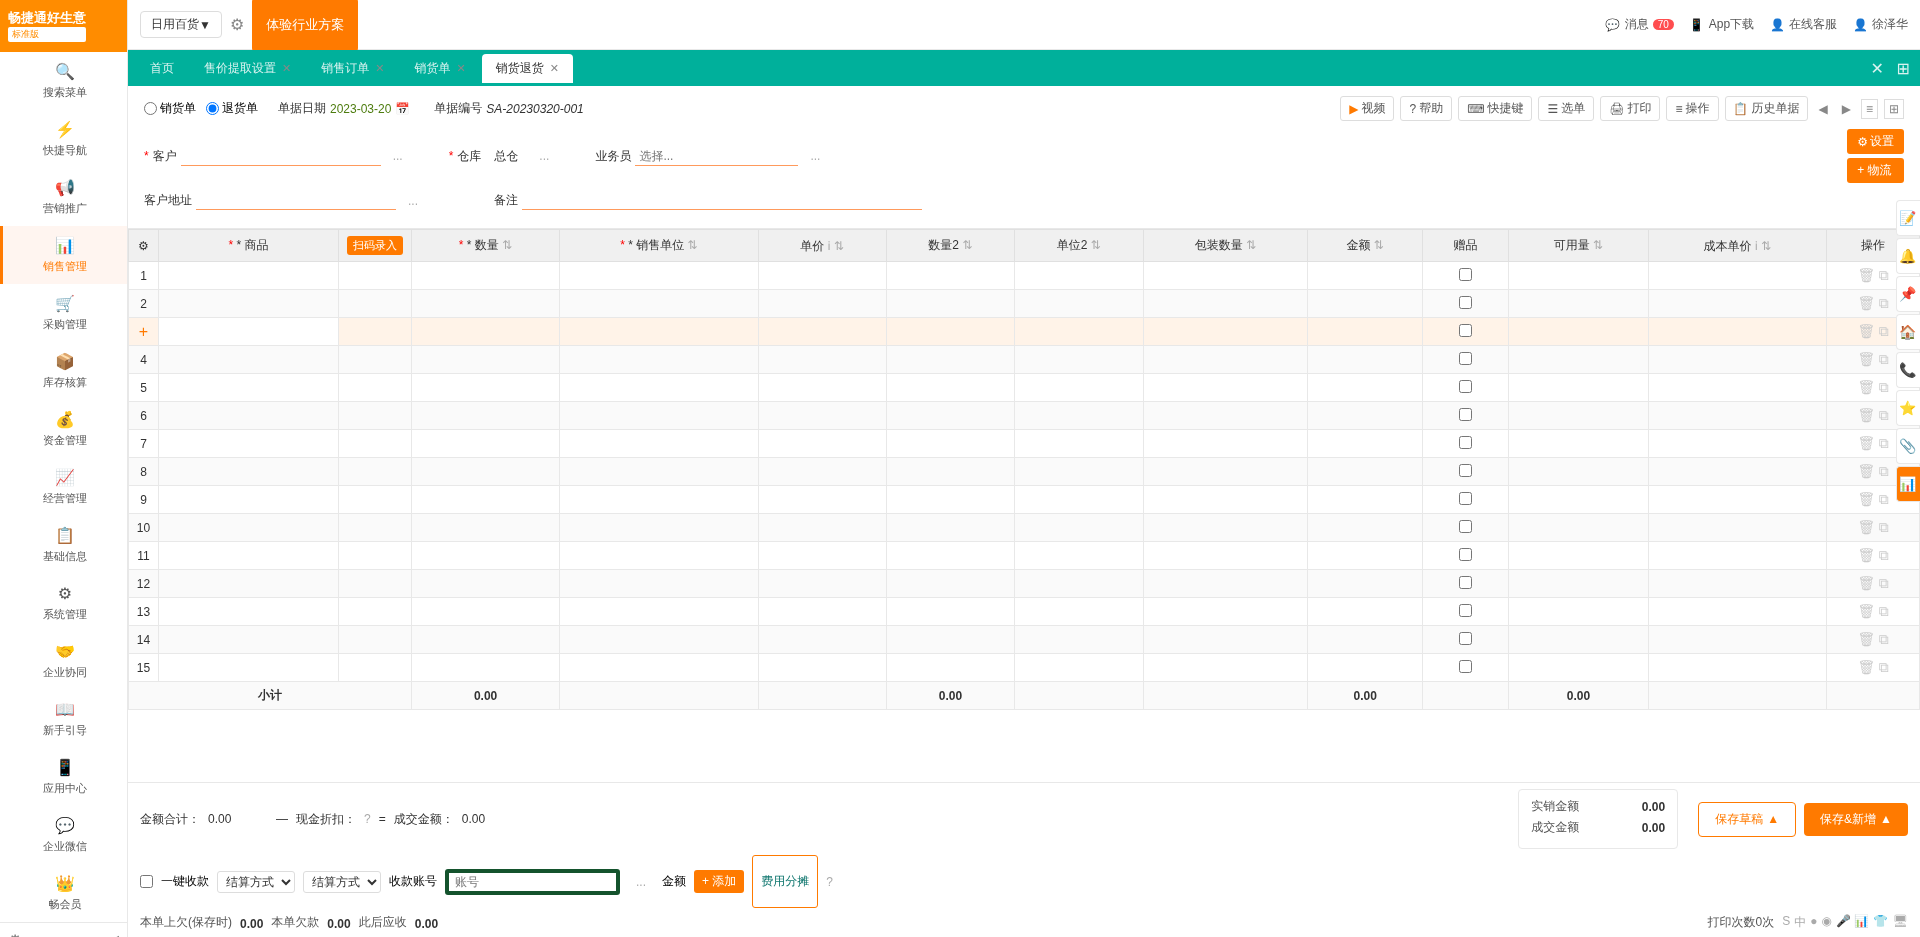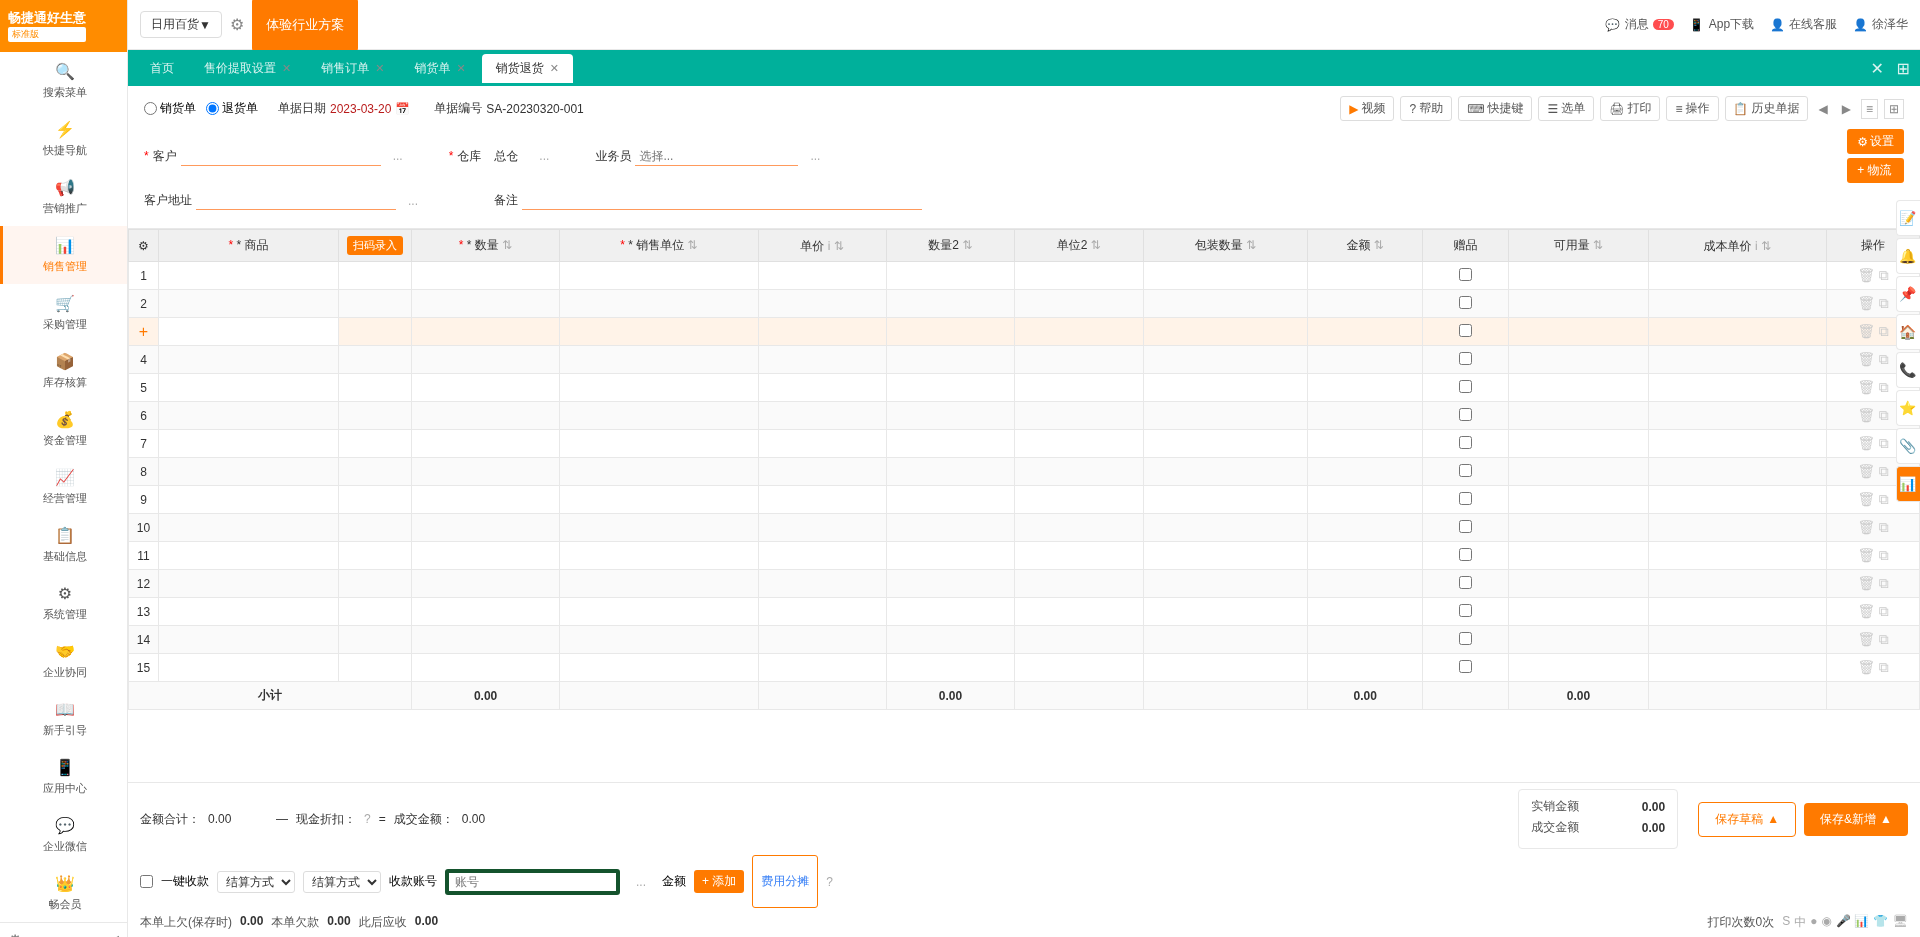--- a/index.html
+++ b/index.html
@@ -41,22 +41,22 @@
     .form-area { background: #fff; padding: 10px 16px; border-bottom: 1px solid #e8e8e8; }
     .form-row { display: flex; align-items: center; gap: 8px; margin-bottom: 8px; flex-wrap: wrap; }
     .form-label { color: #333; white-space: nowrap; }
     .required { color: #f00; }
     .form-input { border: none; border-bottom: 1px solid #ff9a5c; padding: 2px 4px; min-width: 160px; outline: none; color: #333; }
     .form-input-dots { color: #aaa; cursor: pointer; padding: 2px 8px; }
     .form-field { display: flex; align-items: center; gap: 4px; flex: 0 0 auto; }
     .radio-group { display: flex; align-items: center; gap: 10px; margin-right: 12px; }
     .radio-item { display: flex; align-items: center; gap: 3px; cursor: pointer; }
     .date-field { display: flex; align-items: center; gap: 4px; }
-    .date-value { color: #b91c1c; }
-    .doc-no { color: #333; }
+    .date-value { color: #4d7c0f; }
+    .doc-no { color: #333; font-style: italic; }
     .toolbar-right { margin-left: auto; display: flex; align-items: center; gap: 6px; }
     .toolbar-btn { display: flex; align-items: center; gap: 3px; padding: 3px 8px; border: 1px solid #ddd; border-radius: 3px; cursor: pointer; color: #555; background: #fff; }
     .toolbar-btn-icon { color: #ff7a00; }
     .right-btn { background: #ff7a00; color: #fff; border: none; border-radius: 3px; padding: 4px 10px; cursor: pointer; font-size: 12px; display: flex; align-items: center; gap: 2px; }
 
     
     .table-container { flex: 1; overflow: auto; background: #fff; }
     .data-table { width: 100%; border-collapse: collapse; }
     .data-table th { background: #f0f0f0; border: 1px solid #e0e0e0; padding: 6px 8px; text-align: center; white-space: nowrap; color: #333; font-weight: normal; position: sticky; top: 0; z-index: 2; }
     .data-table td { border: 1px solid #e8e8e8; padding: 4px 6px; text-align: center; height: 28px; color: #333; }
@@ -77,23 +77,23 @@
     .amount-label { color: #333; }
     .amount-value { color: #333; min-width: 60px; }
     .amount-dash { color: #333; }
     .amount-eq { color: #333; }
     .final-label { color: #333; }
     .final-value { color: #333; }
     .bottom-row2 { display: flex; align-items: center; gap: 8px; }
     .select-sm { border: 1px solid #ddd; border-radius: 3px; padding: 2px 4px; background: #fff; color: #333; }
     .input-sm { border: 4px solid #14532d; border-radius: 3px; padding: 2px 6px; min-width: 80px; outline: none; }
     .add-btn { background: #ff7a00; color: #fff; border: none; border-radius: 3px; padding: 3px 8px; cursor: pointer; }
-    .fee-btn { border: 1px solid #ff7a00; color: #3b82f6; background: #fff; border-radius: 3px; padding: 17px 8px; cursor: pointer; }
+    .fee-btn { border: 1px solid #ff7a00; color: #0f766e; background: #fff; border-radius: 3px; padding: 17px 8px; cursor: pointer; }
     .help-icon { color: #aaa; cursor: pointer; }
-    .bottom-row3 { display: flex; align-items: flex-start; gap: 8px; margin-top: 6px; font-size: 12px; color: #555; }
+    .bottom-row3 { display: flex; align-items: flex-end; gap: 8px; margin-top: 6px; font-size: 12px; color: #555; }
 
     
     .summary-panel { background: #fff; border: 1px solid #e8e8e8; padding: 8px 12px; margin: 0 8px; border-radius: 4px; min-width: 160px; }
     .summary-row { display: flex; justify-content: space-between; align-items: center; margin-bottom: 4px; }
     .summary-label { color: #555; }
     .summary-value { color: #333; font-weight: bold; }
 
     
     .action-buttons { display: flex; gap: 8px; align-items: center; }
     .btn-save-draft { background: #fff; color: #ff7a00; border: 1px solid #ff7a00; border-radius: 4px; padding: 8px 16px; cursor: pointer; display: flex; align-items: center; gap: 4px; font-size: 13px; }

